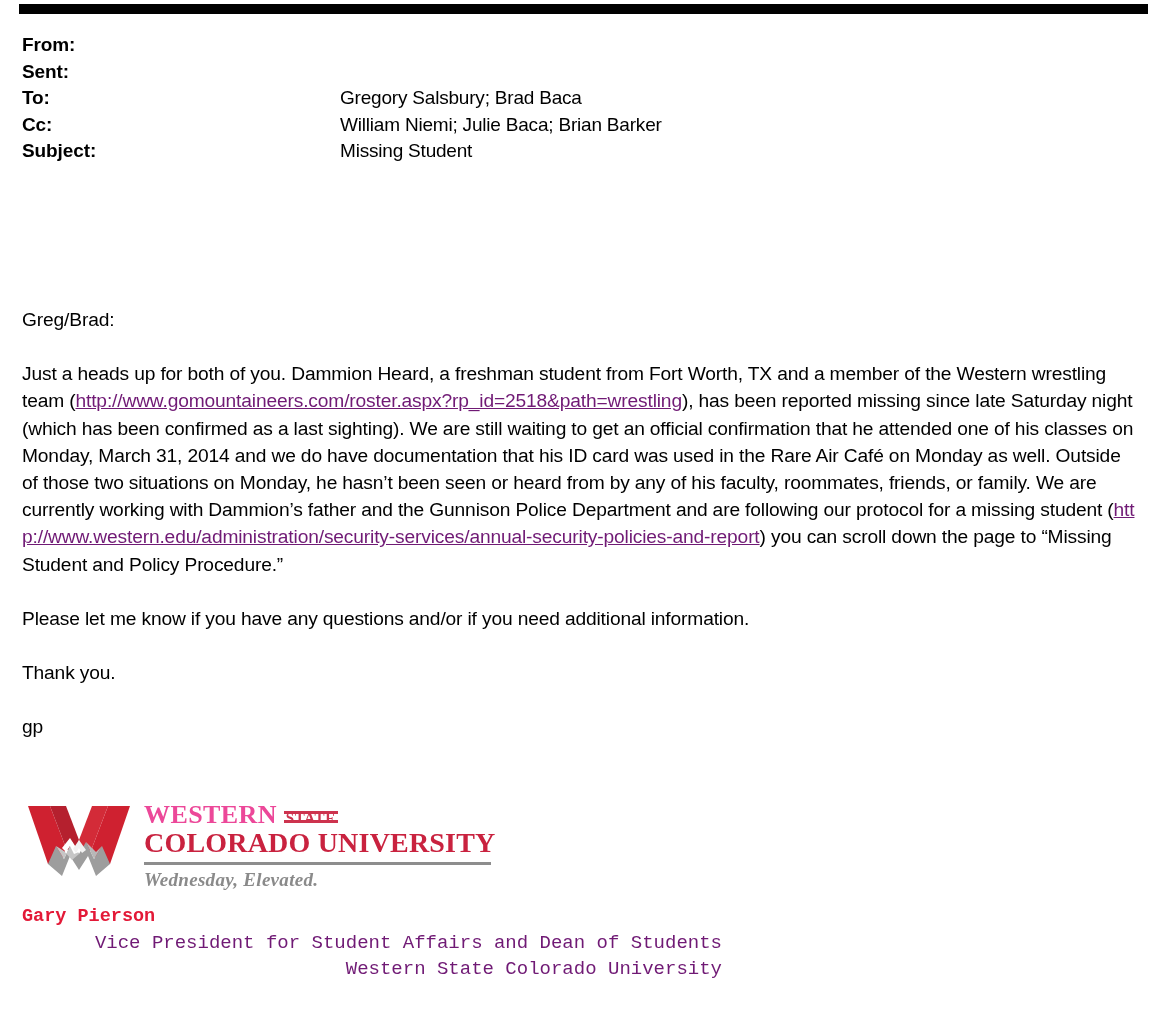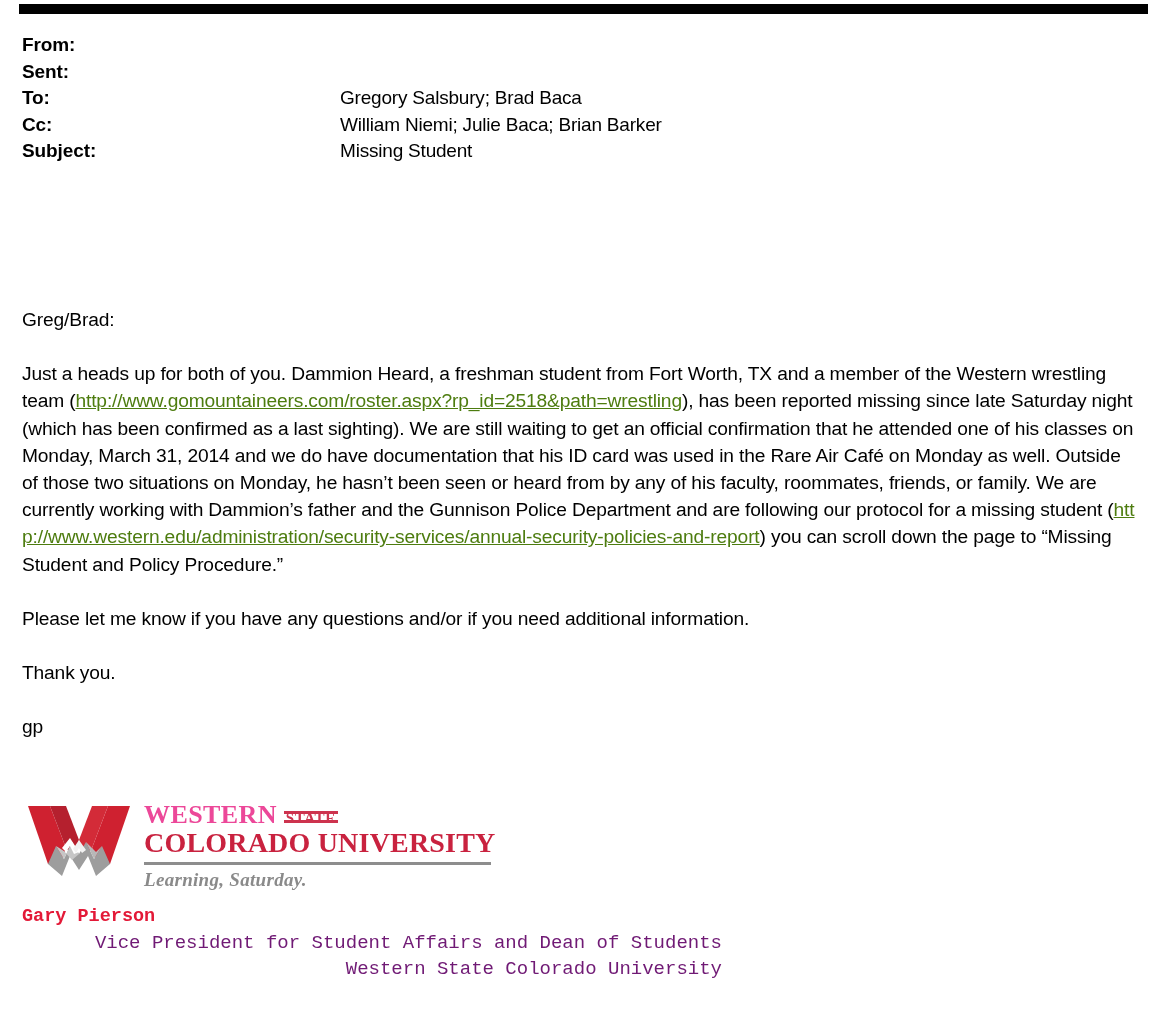--- a/index.html
+++ b/index.html
@@ -67,21 +67,21 @@
     top: 306px;
     width: 1113px;
     font-size: 19.2px;
     line-height: 27.2px;
     letter-spacing: -0.15px;
   }
   .body-block p {
     margin: 0 0 27px 0;
   }
   a.link {
-    color: #4d7c0f;
+    color: #701a75;
     text-decoration: underline;
     word-break: break-all;
   }
 
   
   .logo {
     position: absolute;
     left: 26px;
     top: 802px;
     width: 460px;
@@ -249,21 +249,21 @@
       </svg>
     </div>
 
     <div class="logo-text">
       <div class="logo-line1">
         <span class="lg-western">Western</span>
         <span class="lg-state">State</span>
       </div>
       <div class="lg-colorado">Colorado University</div>
       <div class="lg-divider"></div>
-      <div class="lg-tagline">Learning, Saturday.</div>
+      <div class="lg-tagline">Wednesday, Elevated.</div>
     </div>
 
   </div>
 
   <div class="signature">
     <div class="sig-name">Gary Pierson</div>
     <div class="sig-line">Vice President for Student Affairs and Dean of Students</div>
     <div class="sig-line">Western State Colorado University</div>
   </div>
 

